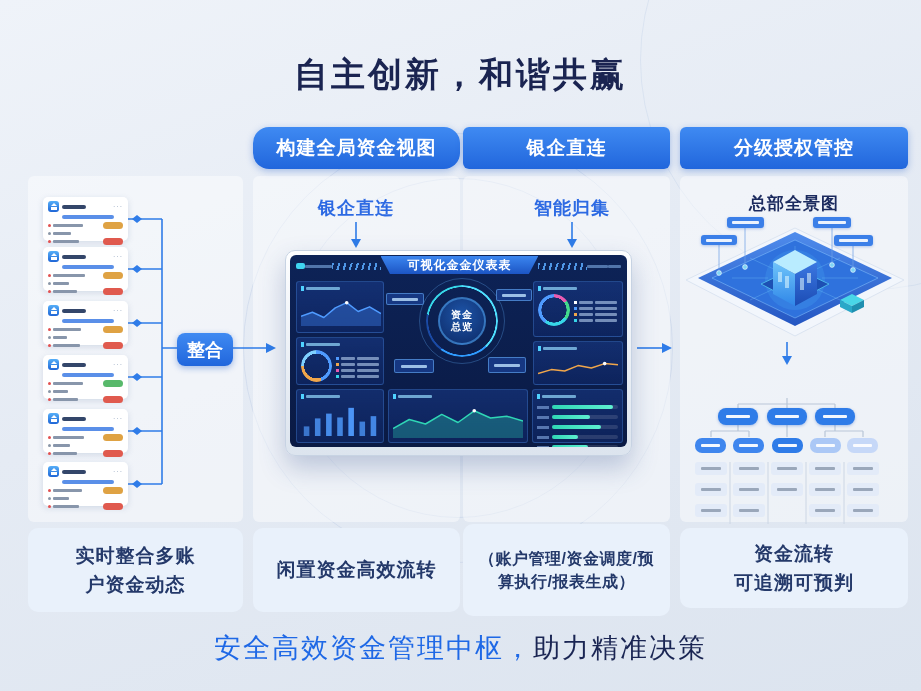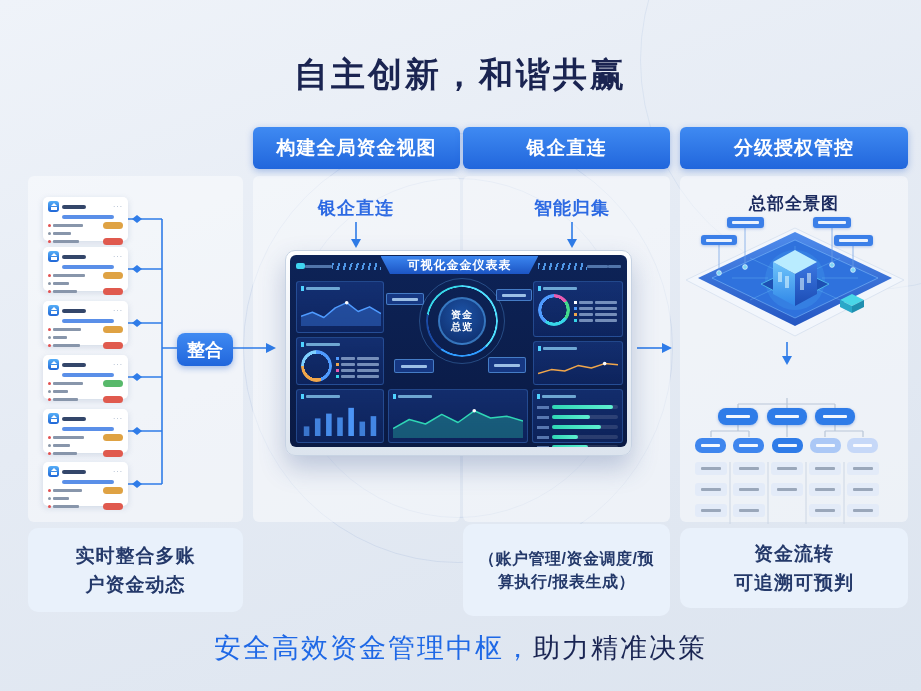--- a/index.html
+++ b/index.html
@@ -21,21 +21,21 @@
   .colbg { position:absolute; top:176px; height:346px; background:rgba(255,255,255,.45);
            border-radius:6px; z-index:1; }
   .cb1 { left:28px; width:215px; } .cb2 { left:253px; width:207px; }
   .cb3 { left:463px; width:207px; } .cb4 { left:680px; width:228px; }
 
   
   .hdr { position:absolute; top:127px; height:42px; display:flex; align-items:center; justify-content:center;
     background:linear-gradient(180deg,#3f8af2,#2166dc); border-radius:6px; color:#fff;
     font-size:19px; font-weight:700; letter-spacing:1px; z-index:3;
     box-shadow:0 2px 7px rgba(30,90,200,.35); }
-  .h1 { left:28px; width:215px; } .h2 { left:253px; width:207px; }
+  .h1 { left:28px; width:215px; } .h2 { left:253px; width:207px;border-radius:16px; }
   .h3 { left:463px; width:207px; } .h4 { left:680px; width:228px; }
 
   
   .overlay { position:absolute; left:0; top:0; width:921px; height:691px; z-index:2; pointer-events:none; }
 
   
   .acct-card { position:absolute; left:43px; width:85px; height:44px; background:#fff; border-radius:5px;
     box-shadow:0 2px 6px rgba(70,100,150,.18); padding:4px 5px; z-index:3; }
   .cc1{top:197px}.cc2{top:247px}.cc3{top:301px}.cc4{top:355px}.cc5{top:409px}.cc6{top:462px}
   .c-head { display:flex; align-items:center; gap:3px; }
@@ -677,20 +677,23 @@
         <div class="t3pill">
           <i></i>
         </div>
       </div>
     </div>
 
   <div class="cap cap1">
     <div class="big">实时整合多账
 户资金动态</div>
   </div>
+  <div class="cap cap2">
+    <div class="big">闲置资金高效流转</div>
+  </div>
   <div class="cap cap3">
     <div class="sub">（账户管理/资金调度/预
 算执行/报表生成）</div>
   </div>
   <div class="cap cap4">
     <div class="big">资金流转
 可追溯可预判</div>
   </div>
 
   <div class="footer">

